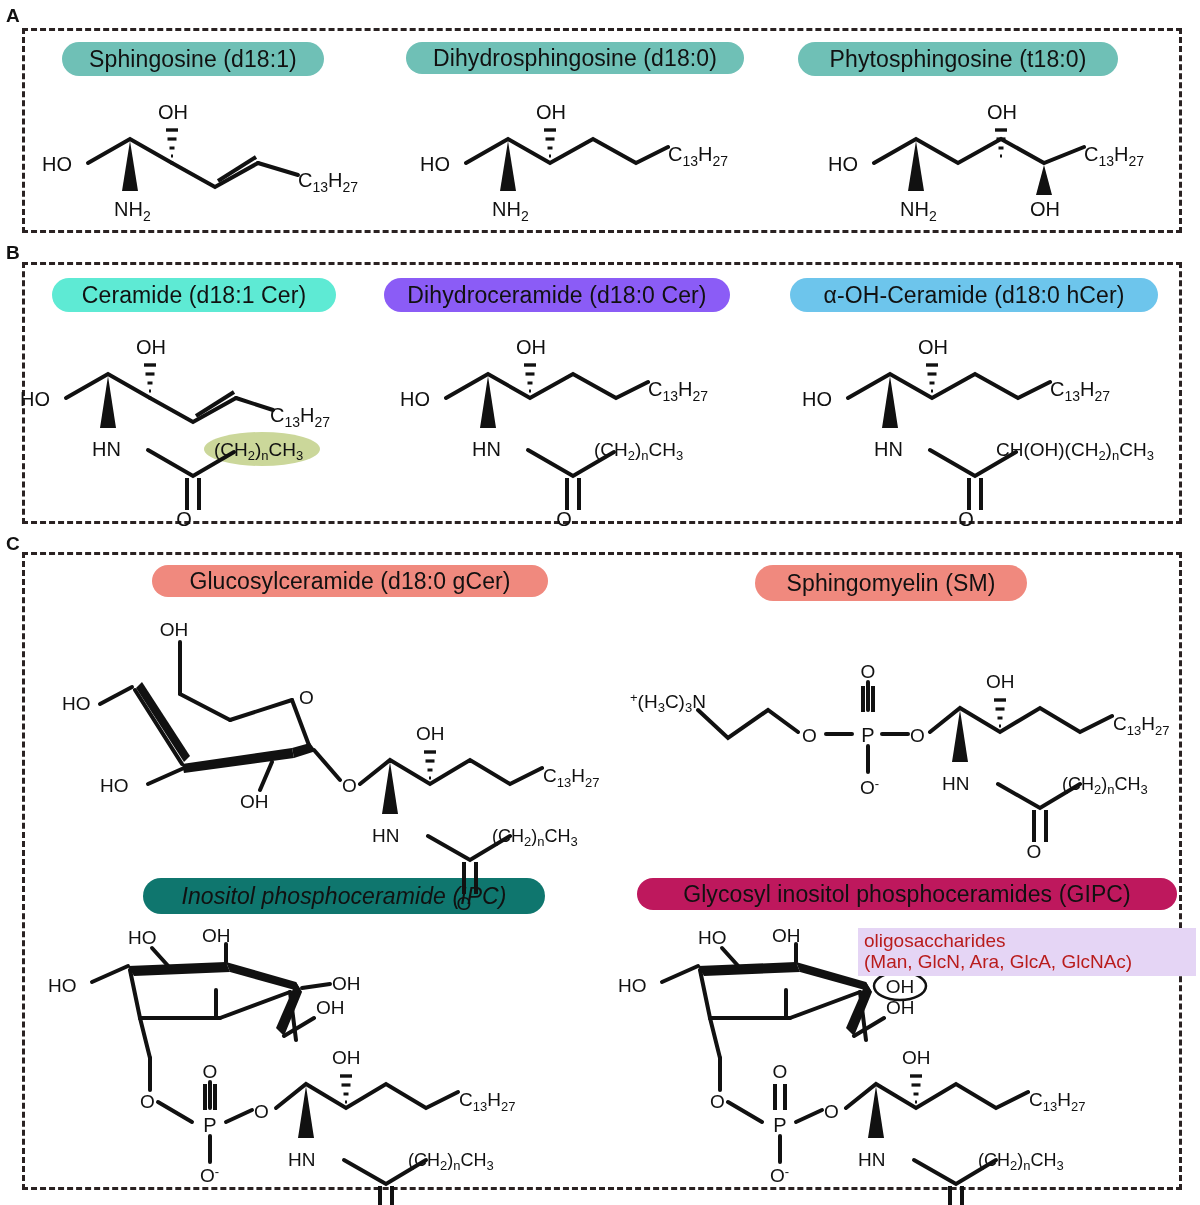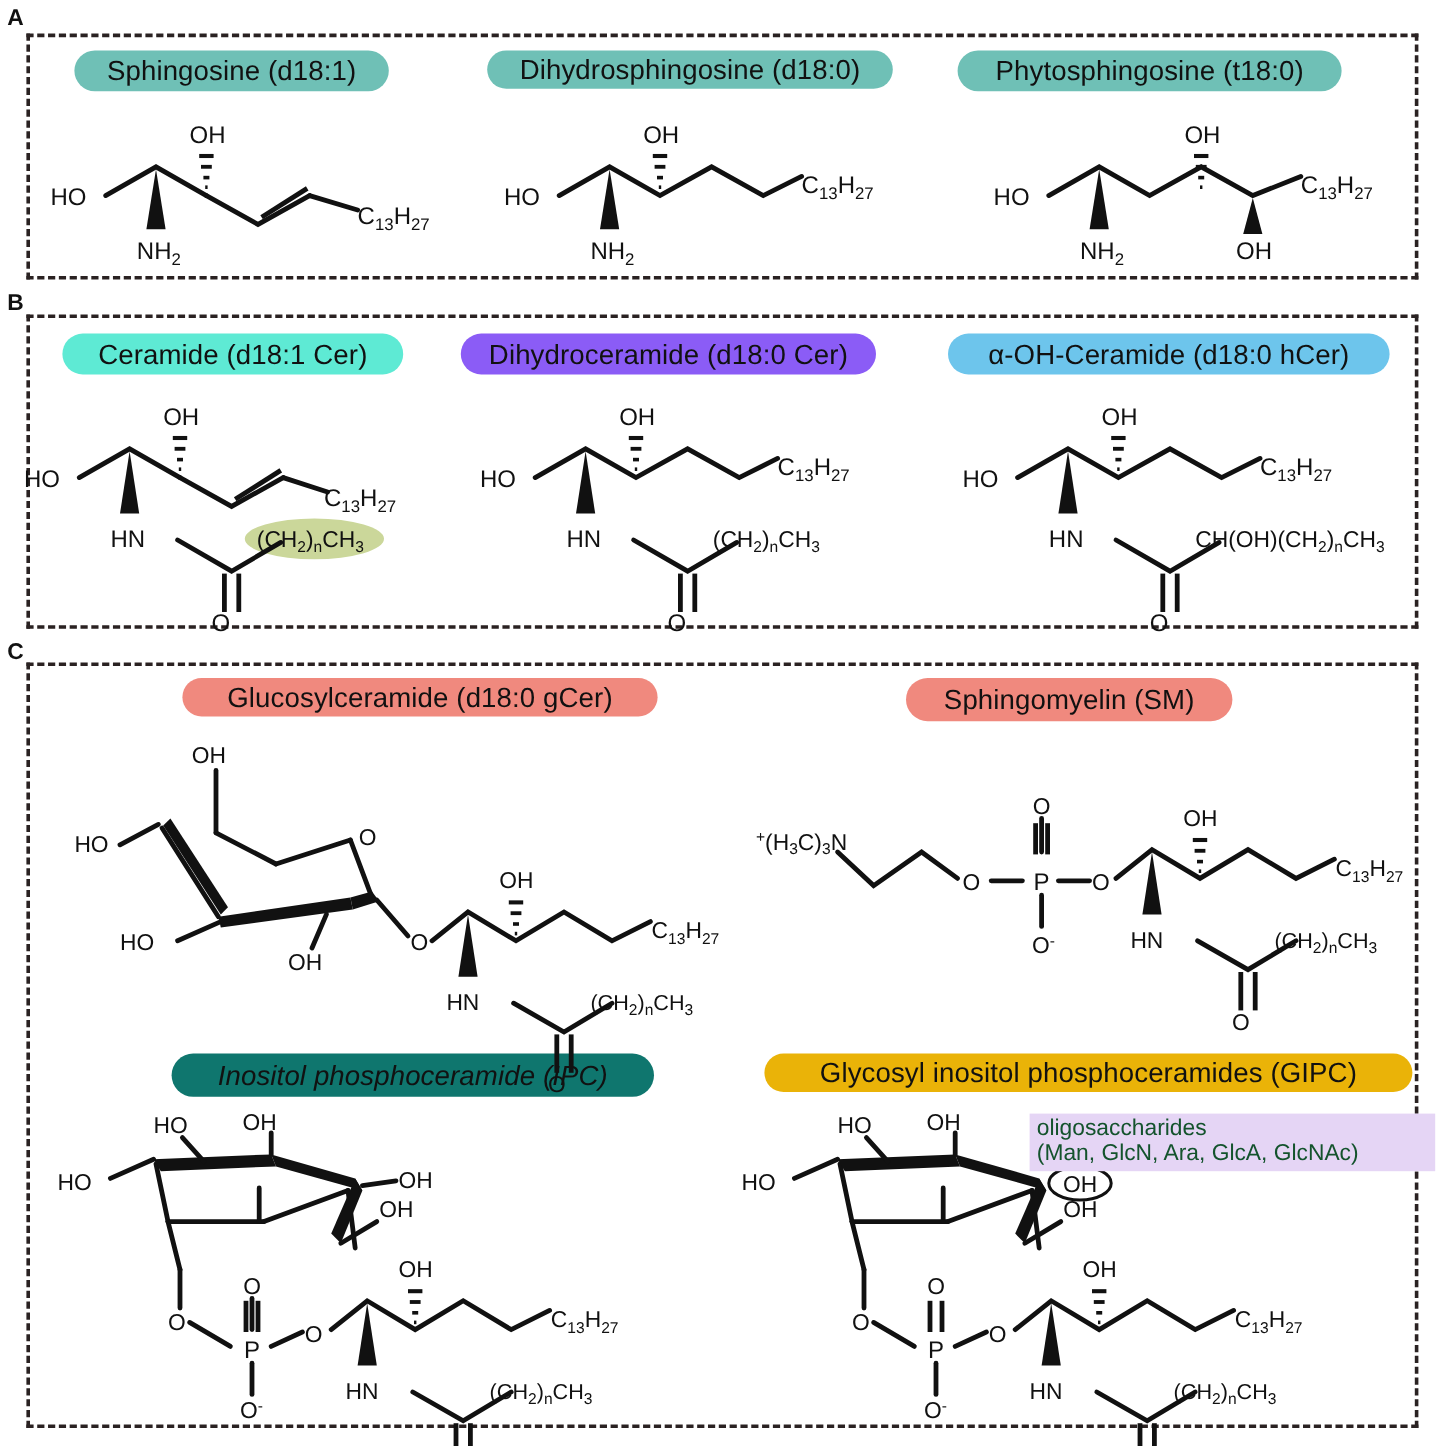--- a/index.html
+++ b/index.html
@@ -16,21 +16,21 @@
   .pill{
     position:absolute;border-radius:999px;
     display:flex;align-items:center;justify-content:center;
     font-size:23px;color:#111;white-space:nowrap;
     padding:16px 18px;box-sizing:border-box;letter-spacing:.1px;
   }
   .struct{position:absolute;}
   .struct svg{display:block;overflow:visible;}
   .hl-purple{
     position:absolute;background:#e5d5f5;
-    font-size:19px;line-height:1.12;color:#14532d;
+    font-size:19px;line-height:1.12;color:#b91c1c;
     padding:2px 6px 3px 6px;box-sizing:border-box;white-space:nowrap;
   }
   text{font-family:"Liberation Sans", sans-serif;fill:#111;}
 </style>
 </head>
 <body>
 
 <div class="panel" style="left:22px;top:28px;width:1160px;height:205px;"></div>
 <div class="panel-letter" style="left:6px;top:6px;">A</div>
 
@@ -208,21 +208,21 @@
 
 <div class="pill" style="left:152px;top:565px;width:396px;height:24px;background:#f0897e;">
   <span>Glucosylceramide (d18:0 gCer)</span>
 </div>
 <div class="pill" style="left:755px;top:565px;width:272px;height:36px;background:#f0897e;">
   <span>Sphingomyelin  (SM)</span>
 </div>
 <div class="pill" style="left:143px;top:878px;width:402px;height:36px;background:#0f766e;font-style:italic;">
   <span>Inositol phosphoceramide (IPC)</span>
 </div>
-<div class="pill" style="left:637px;top:878px;width:540px;height:32px;background:#eab308;">
+<div class="pill" style="left:637px;top:878px;width:540px;height:32px;background:#be185d;">
   <span>Glycosyl inositol phosphoceramides (GIPC)</span>
 </div>
 
 <div class="struct" style="left:60px;top:612px;">
 <svg width="560" height="265" viewBox="0 0 560 265">
 
   <g stroke="#111" stroke-width="4" fill="none" stroke-linecap="round">
     <path d="M120,30 L120,82"></path>
     <path d="M120,82 L170,108"></path>
     <path d="M170,108 L232,88"></path>

